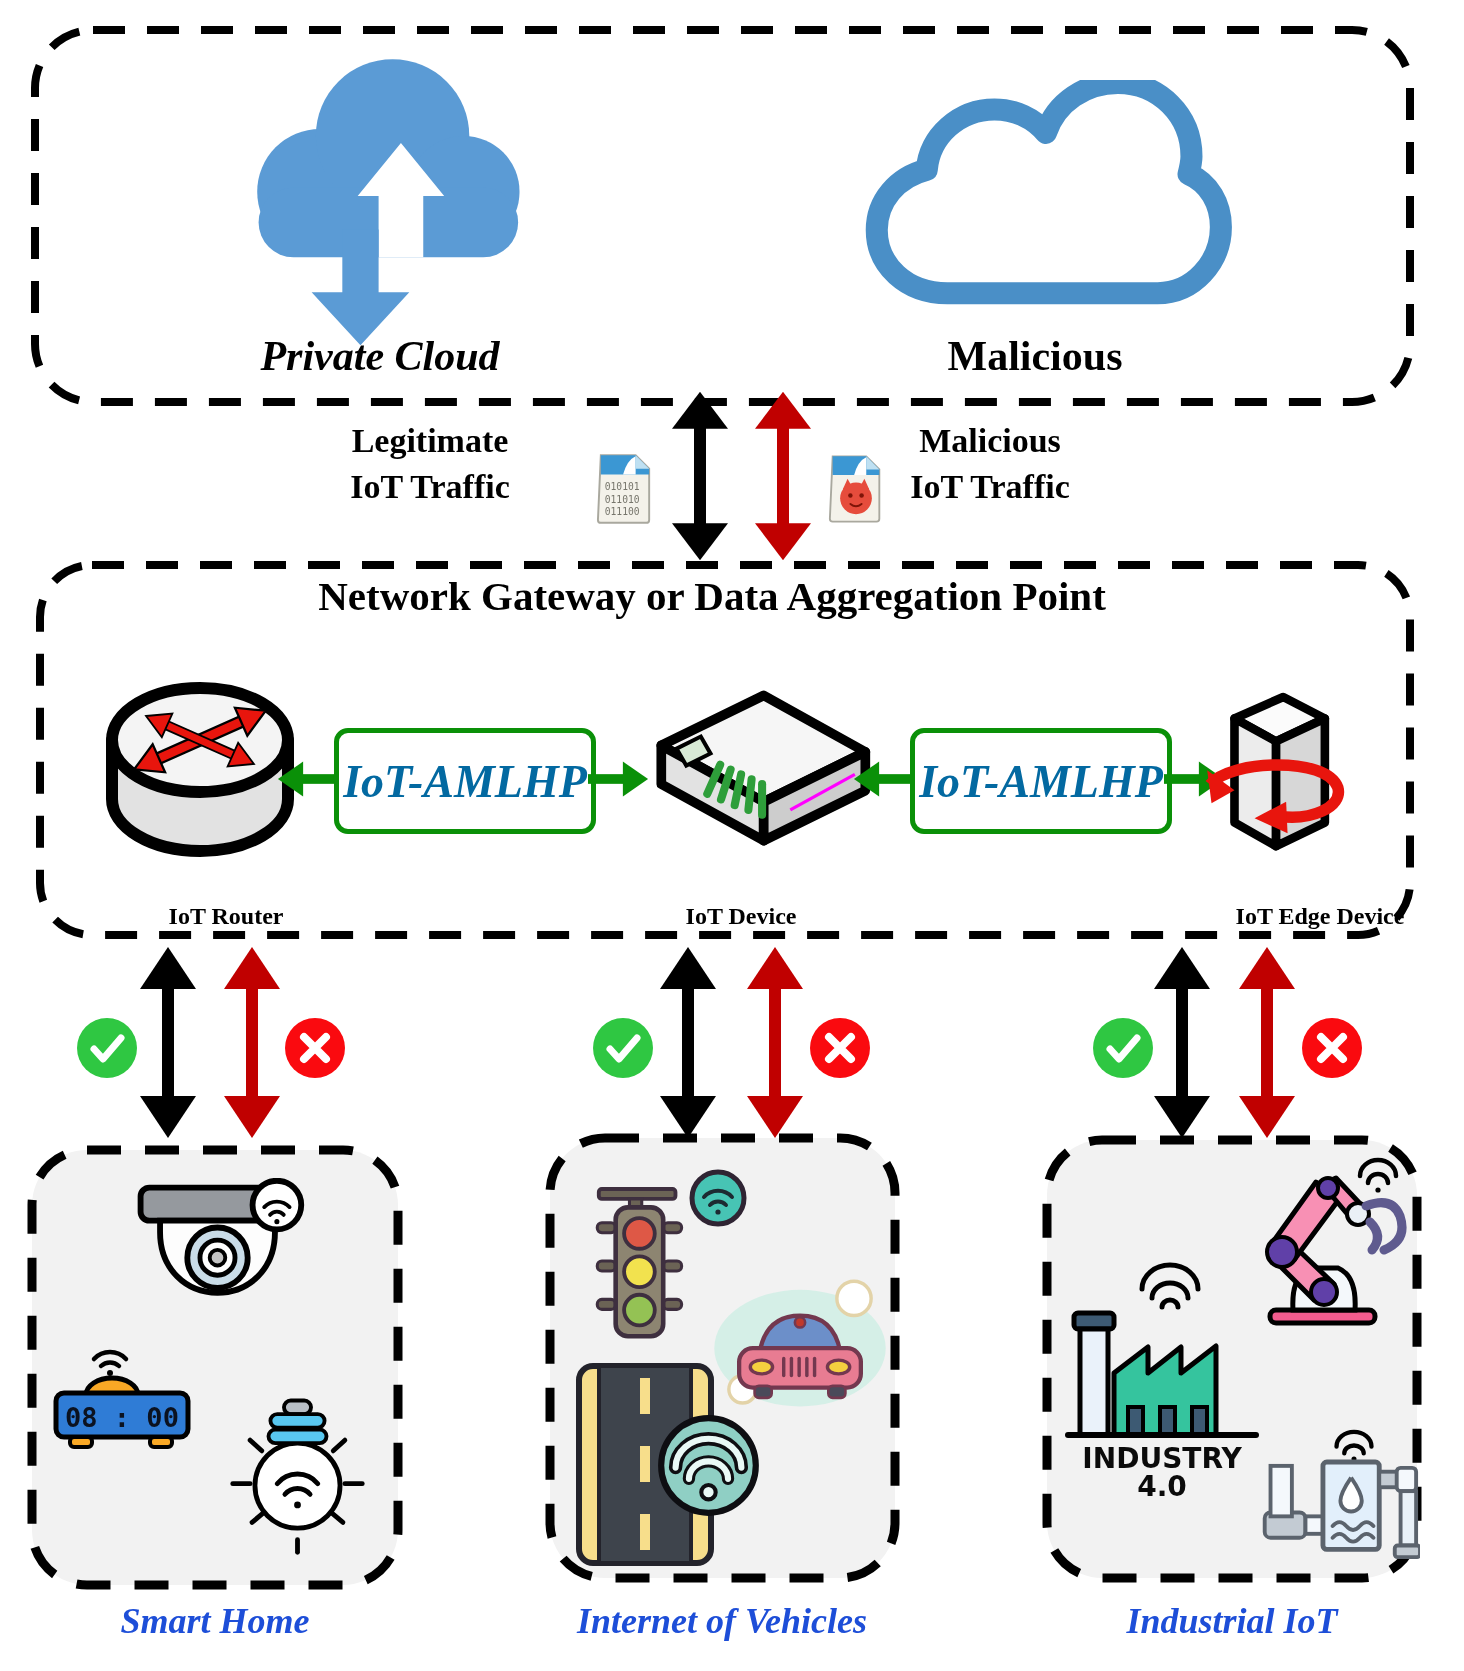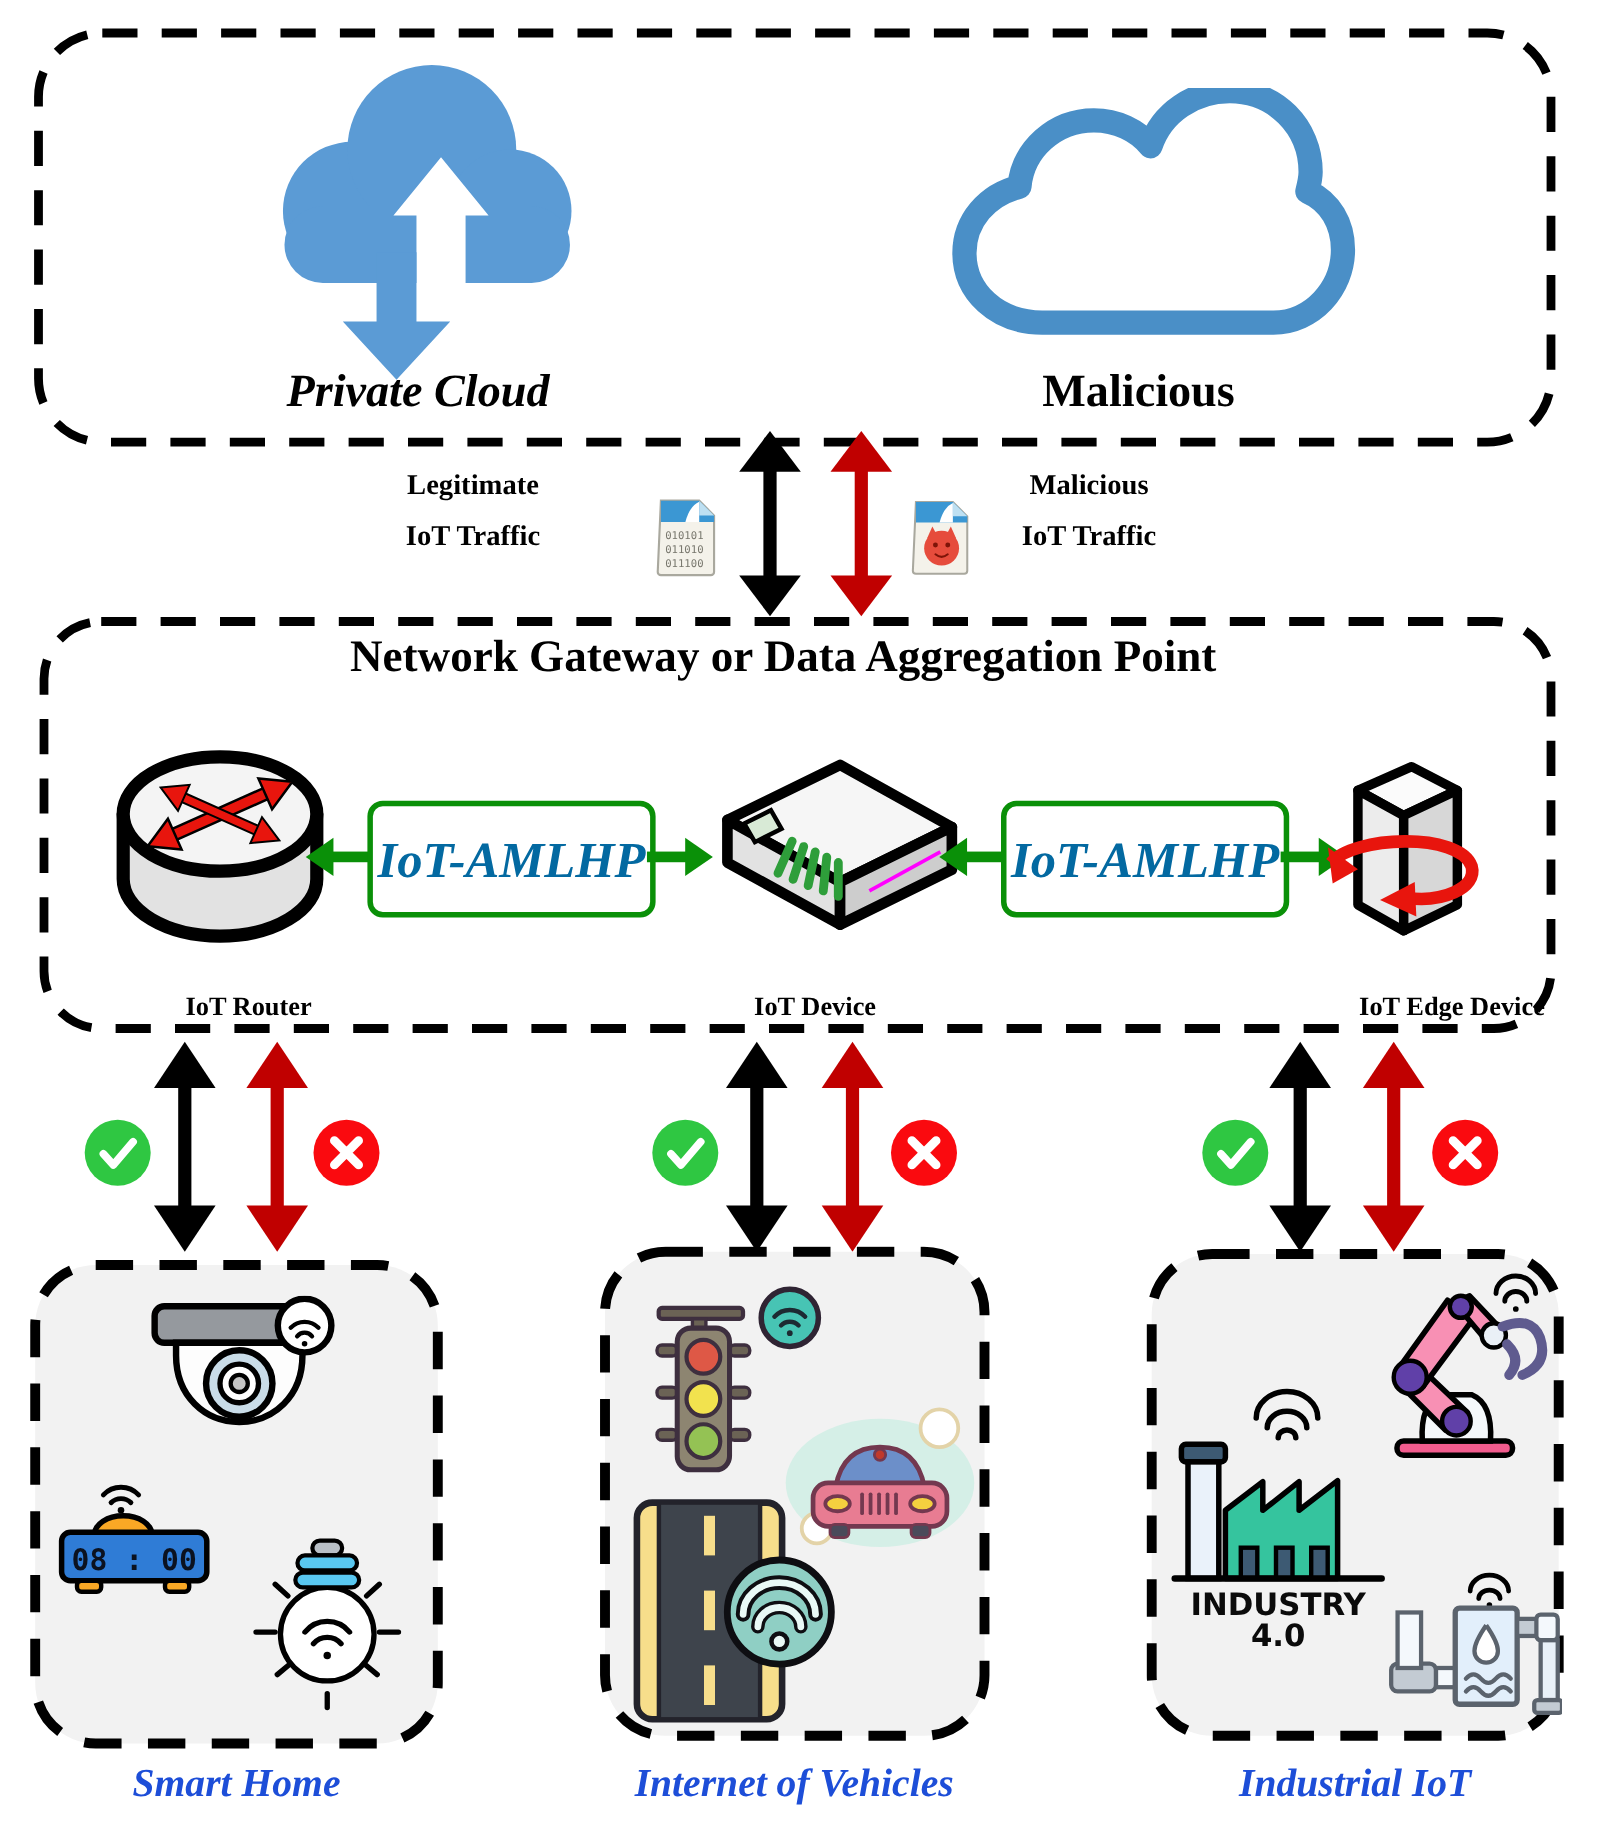--- a/index.html
+++ b/index.html
@@ -3,21 +3,21 @@
 <meta charset="utf-8">
 <style>
   html,body{margin:0;padding:0;background:#ffffff;}
   #canvas{position:relative;width:1464px;height:1671px;background:#ffffff;overflow:hidden;
           font-family:"Liberation Serif",serif;}
   .abs{position:absolute;}
   .serifb{font-family:"Liberation Serif",serif;font-weight:bold;color:#000;}
   .center{text-align:center;}
   .dash-svg{position:absolute;left:0;top:0;}
   .cloud-label{font-size:42px;line-height:52px;}
-  .traffic-label{font-size:26px;line-height:46px;}
+  .traffic-label{font-size:34px;line-height:46px;}
   .gw-title{font-size:41px;line-height:48px;}
   .dev-label{font-size:24px;line-height:40px;}
   .amlhp-box{border:5px solid #0A9008;border-radius:14px;color:#0369a1;
              font-family:"Liberation Serif",serif;font-weight:bold;font-style:italic;
              font-size:46px;display:flex;align-items:center;justify-content:center;background:#fff;}
   .domain-label{font-family:"Liberation Serif",serif;font-weight:bold;font-style:italic;
                 font-size:36px;color:#1d4ed8;}
   .arr-black{fill:#000000;}
   .arr-red{fill:#C00000;}
   .garr{fill:#0A9008;}

